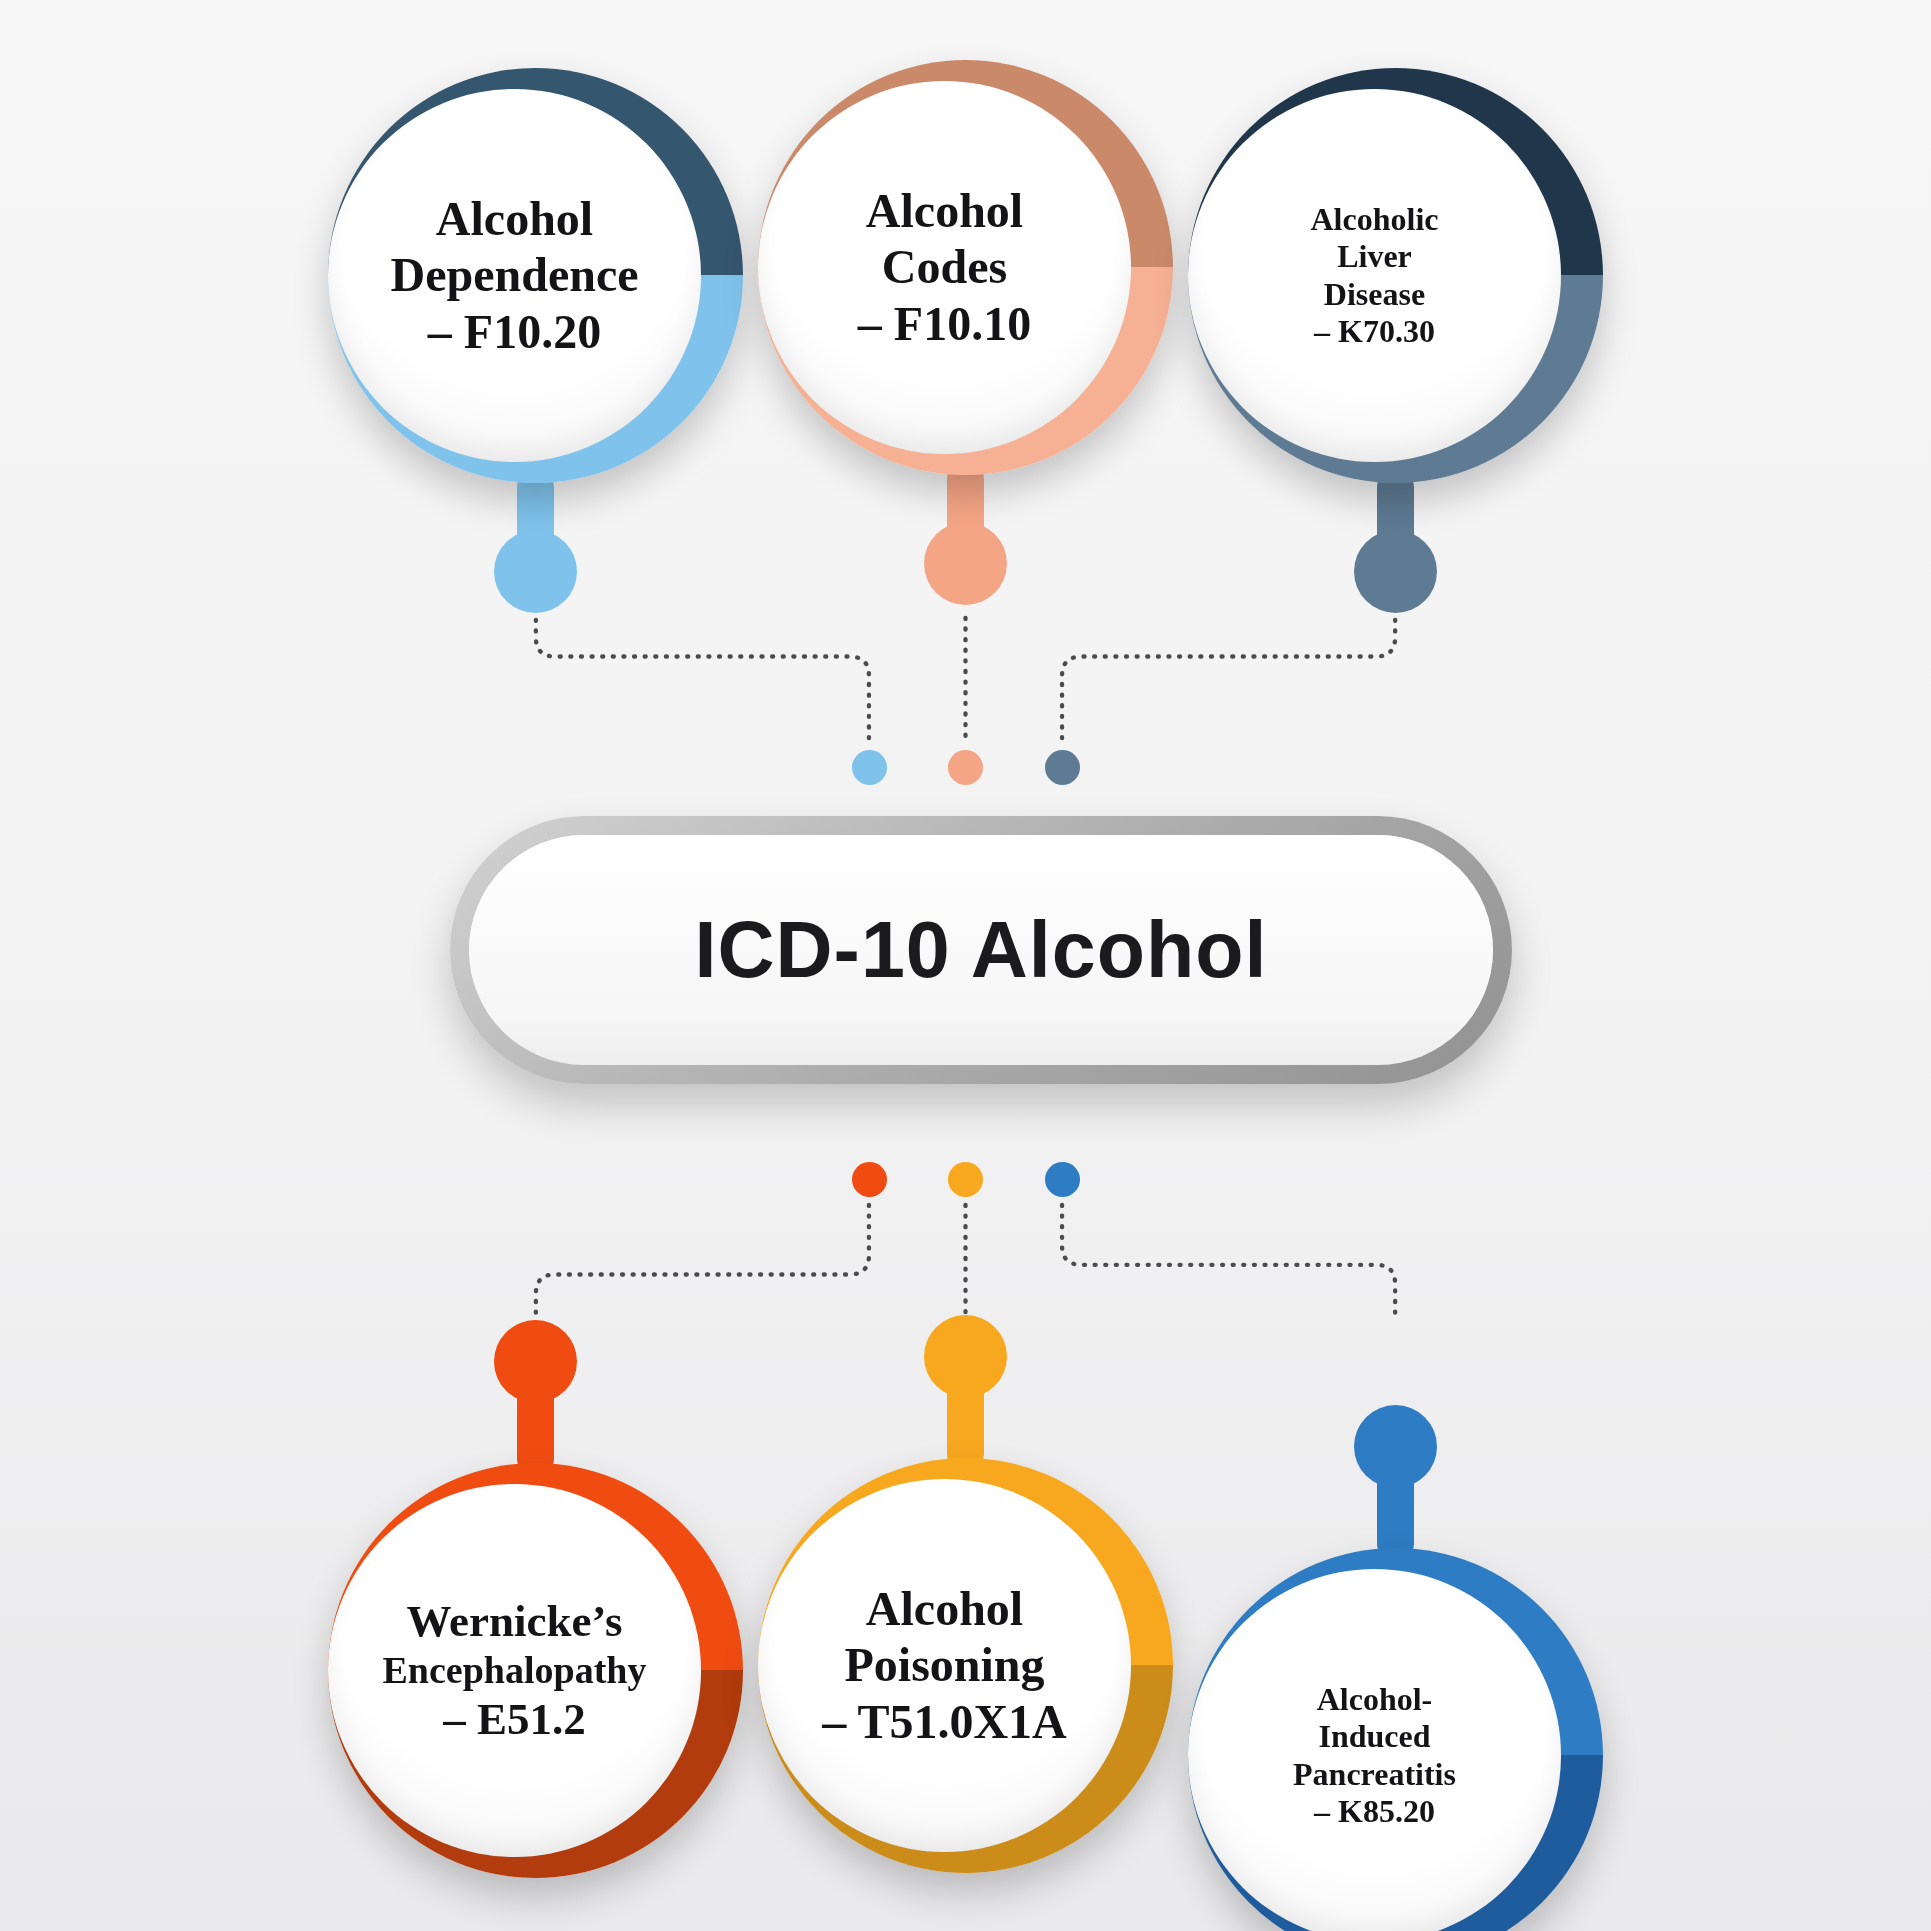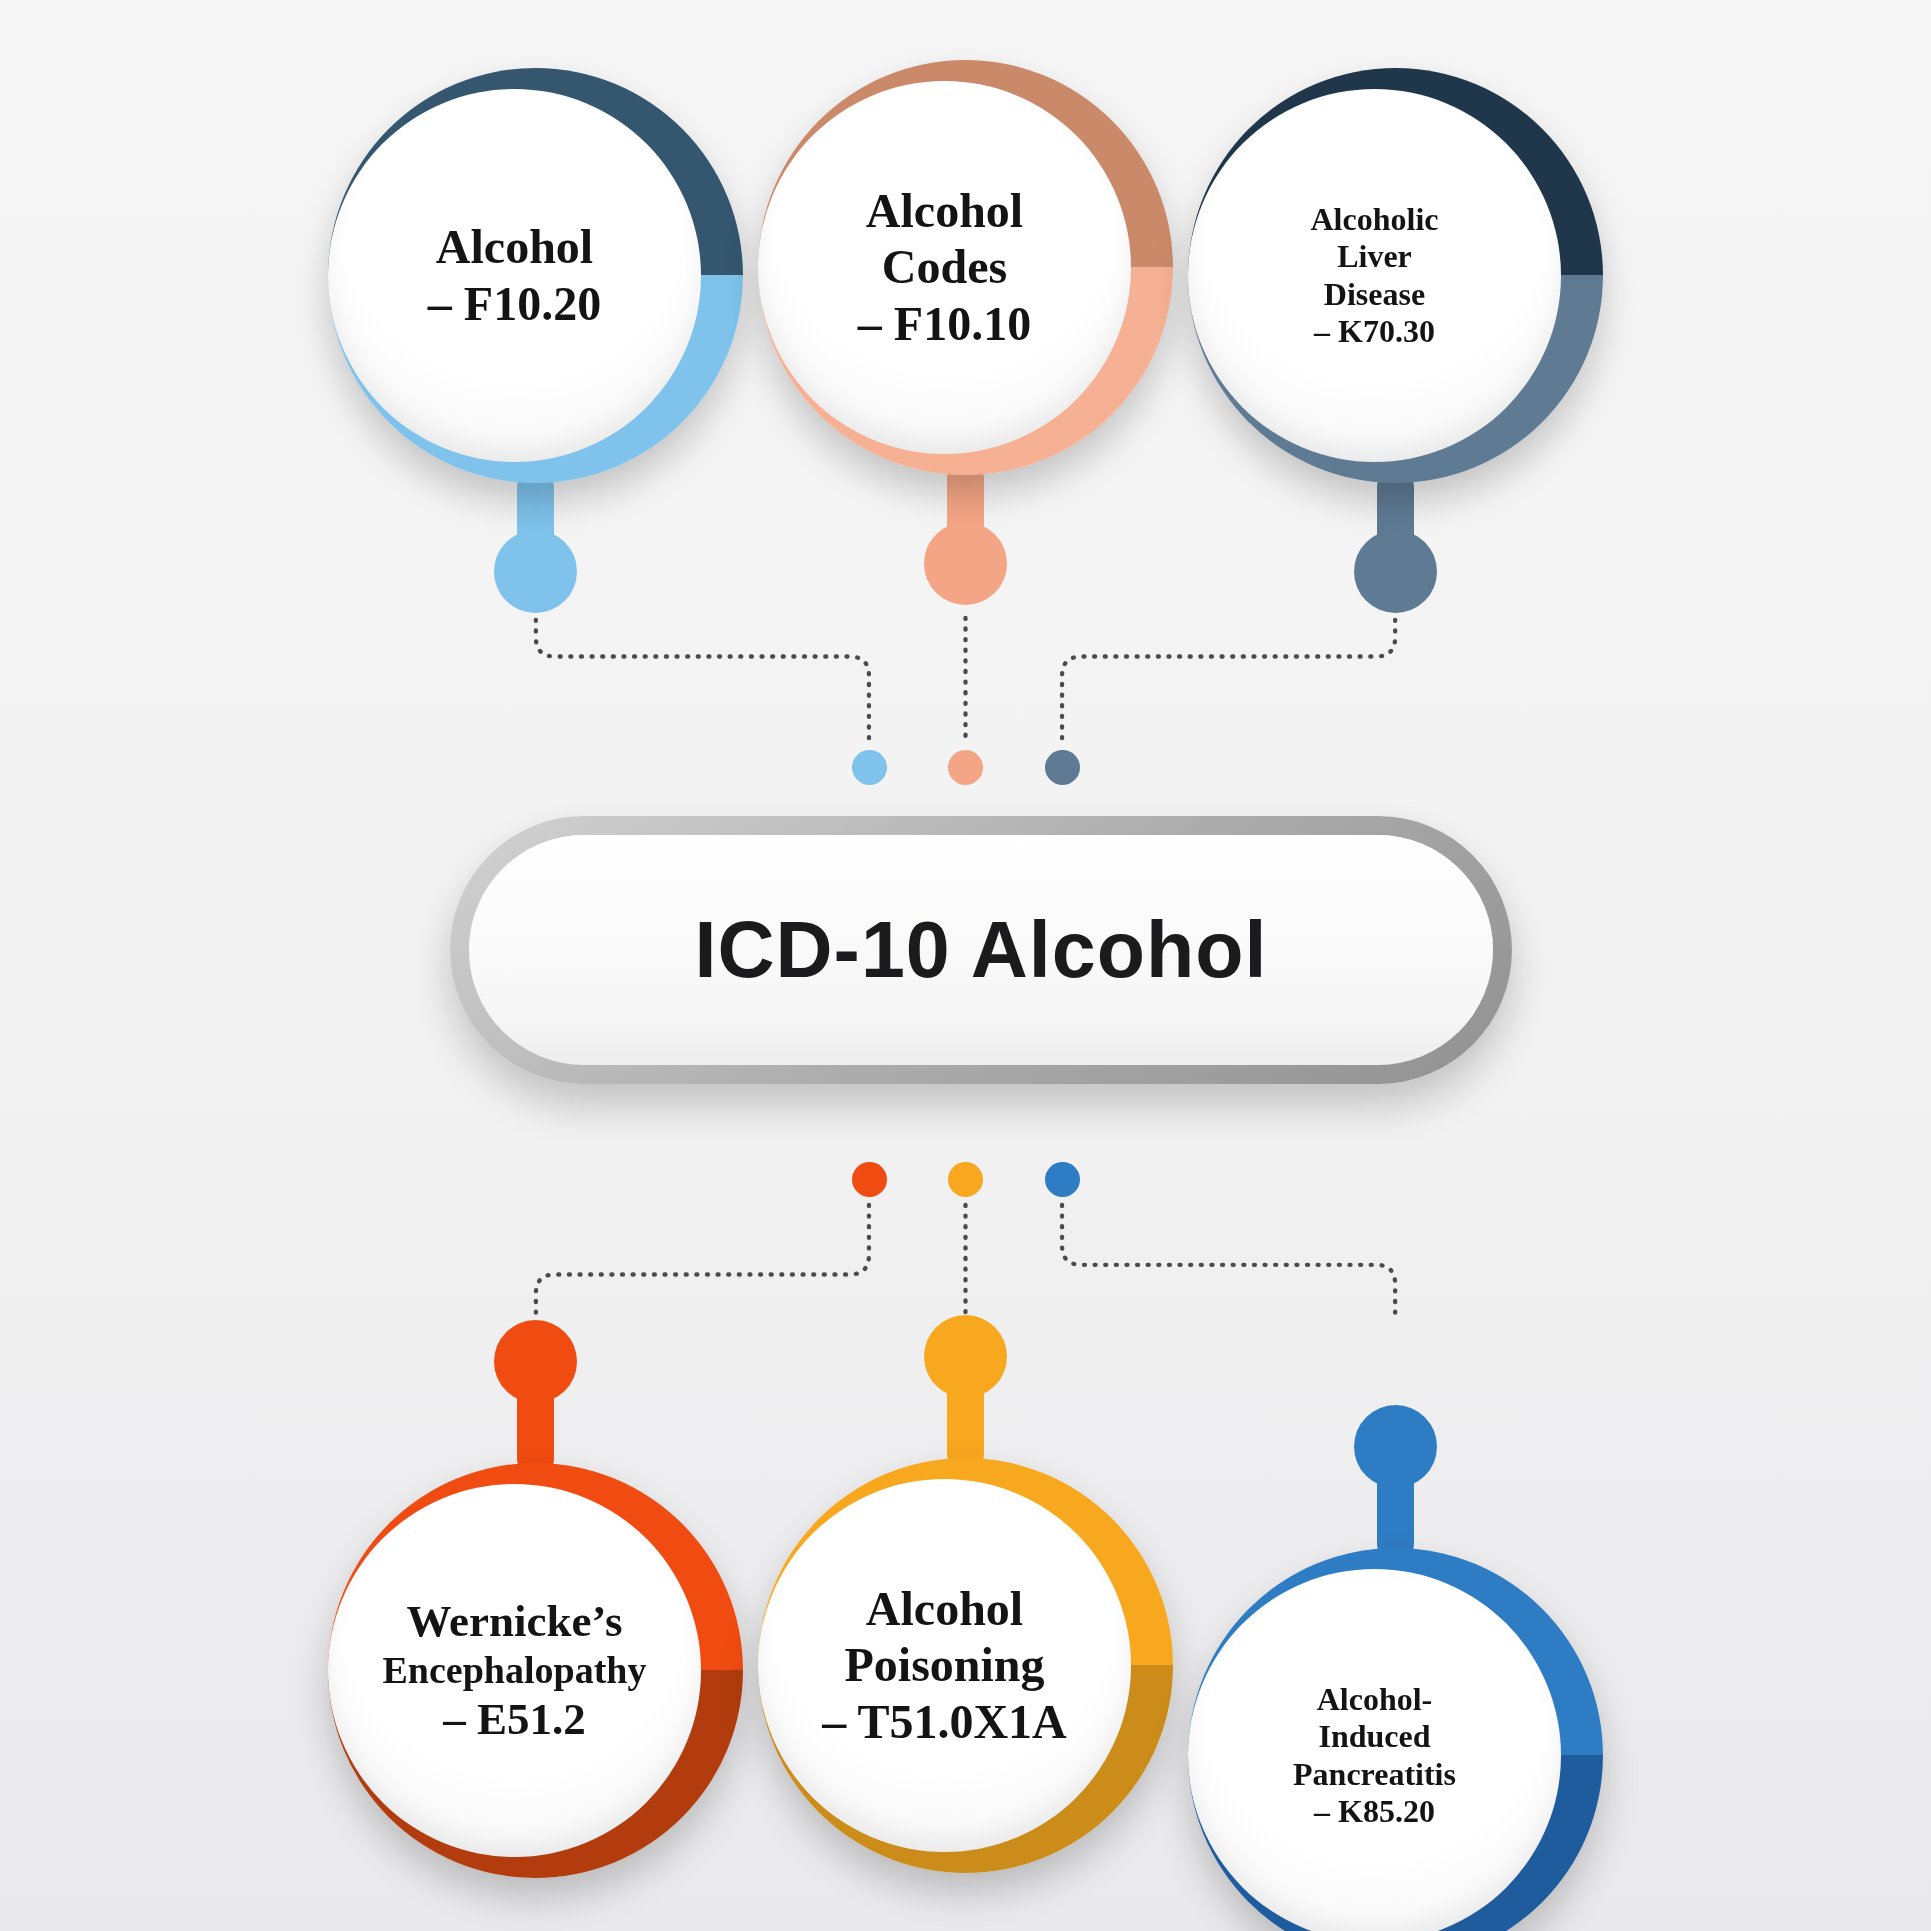--- a/index.html
+++ b/index.html
@@ -94,20 +94,21 @@
     <path class="conn" d="M 1000 1248 V 1362"></path>
     <path class="conn" d="M 1100 1248 V 1290 Q 1100 1310 1120 1310 H 1425 Q 1445 1310 1445 1330 V 1362"></path>
   </svg>
 
   <div class="node top n1" style="--ring-top: #35566f; --ring-bottom: #7fc3ec; --accent: #7fc3ec;">
     <div class="stem"></div>
     <div class="knob"></div>
     <div class="ring">
       <div class="inner">
         <div class="line">Alcohol</div>
+        <div class="line">Dependence</div>
         <div class="line">– F10.20</div>
         <div class="line"></div>
       </div>
     </div>
   </div>
 
   <div class="node top n2" style="--ring-top: #ca8a6a; --ring-bottom: #f6b194; --accent: #f4a585;">
     <div class="stem"></div>
     <div class="knob"></div>
     <div class="ring">

